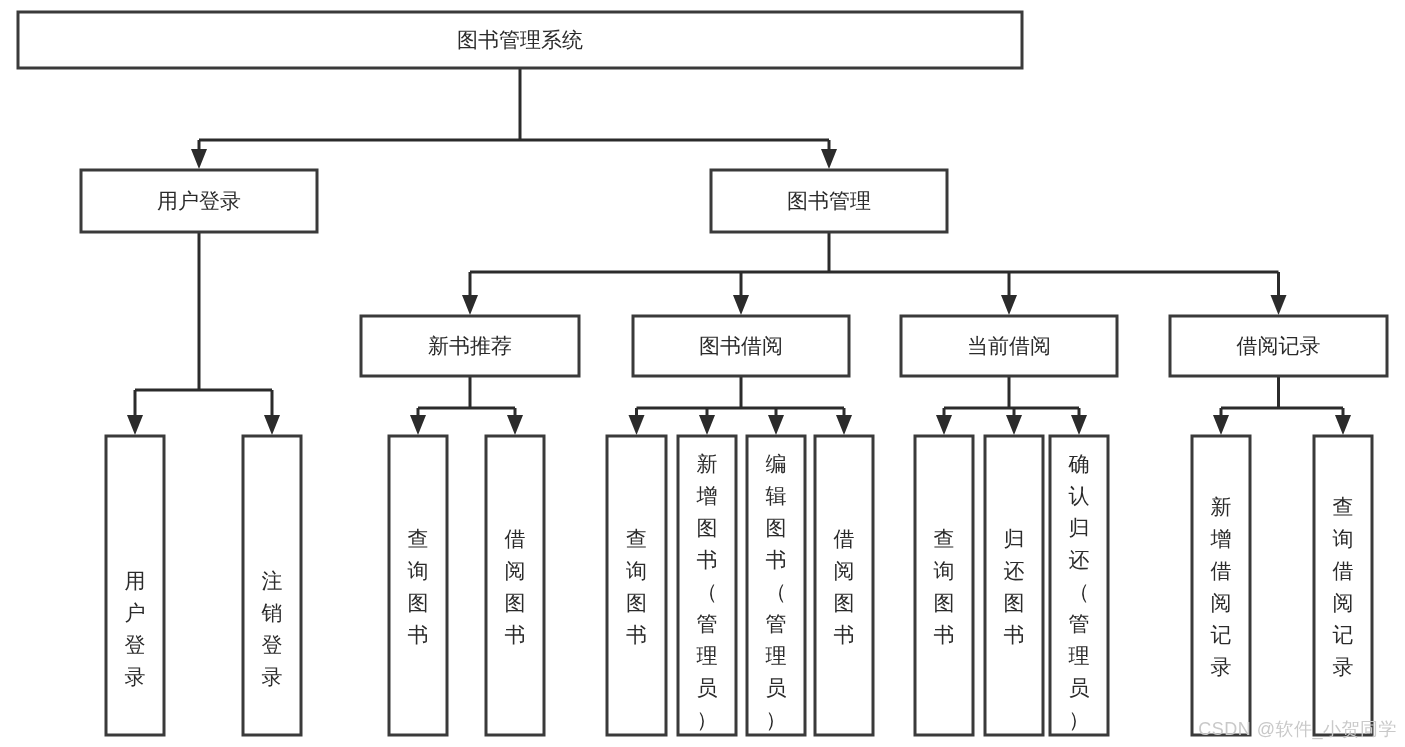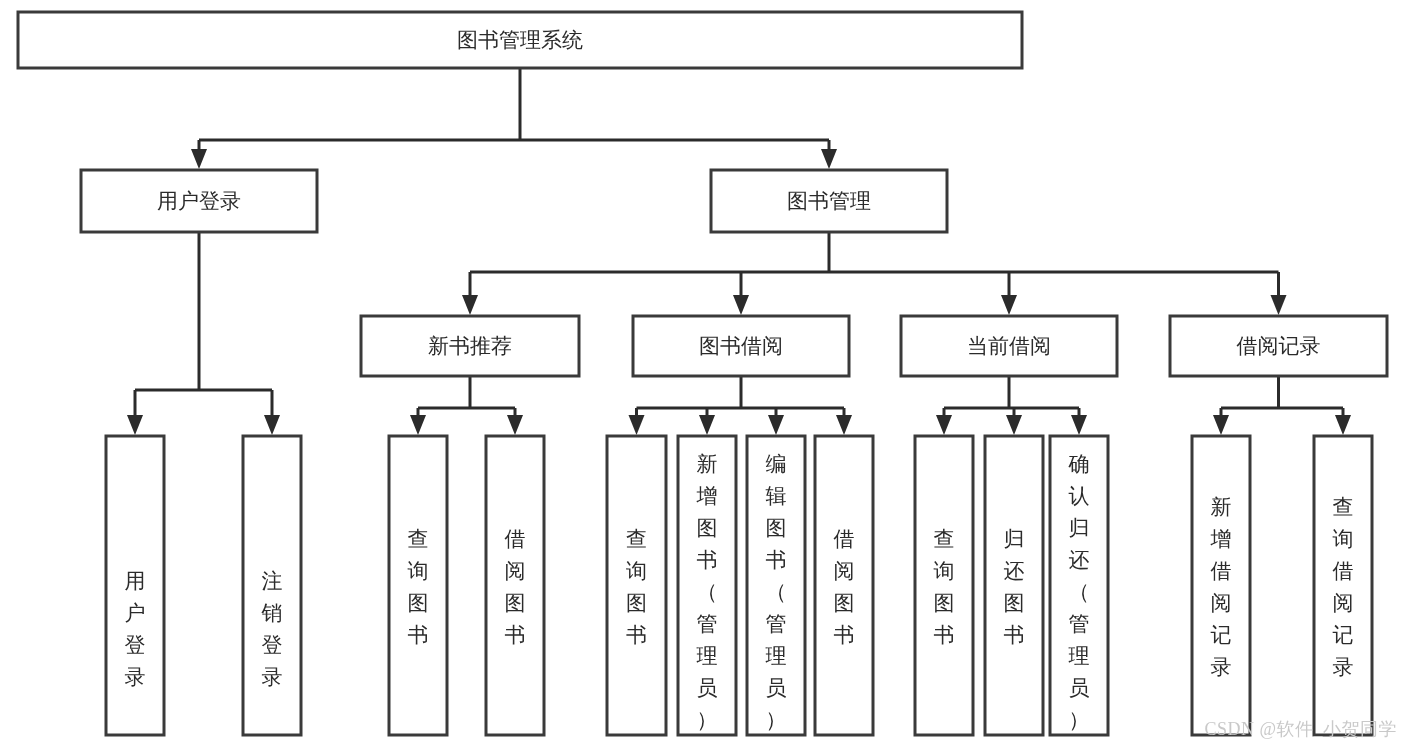--- a/index.html
+++ b/index.html
@@ -52,21 +52,21 @@
   .arrow-head {
     fill: #2b2b2b;
     stroke: none;
   }
   .watermark {
     position: absolute;
     right: 8px;
     bottom: 6px;
     color: #c9c9c9;
     font-size: 18px;
-    font-family: Liberation Serif, serif;
+    font-family: Liberation Sans, sans-serif;
     white-space: nowrap;
     letter-spacing: 0.5px;
   }
 </style>
 </head>
 <body>
 
 <div id="diagram-root">
   <svg class="flow" viewBox="0 0 1405 747">
     <g id="connectors-layer">

